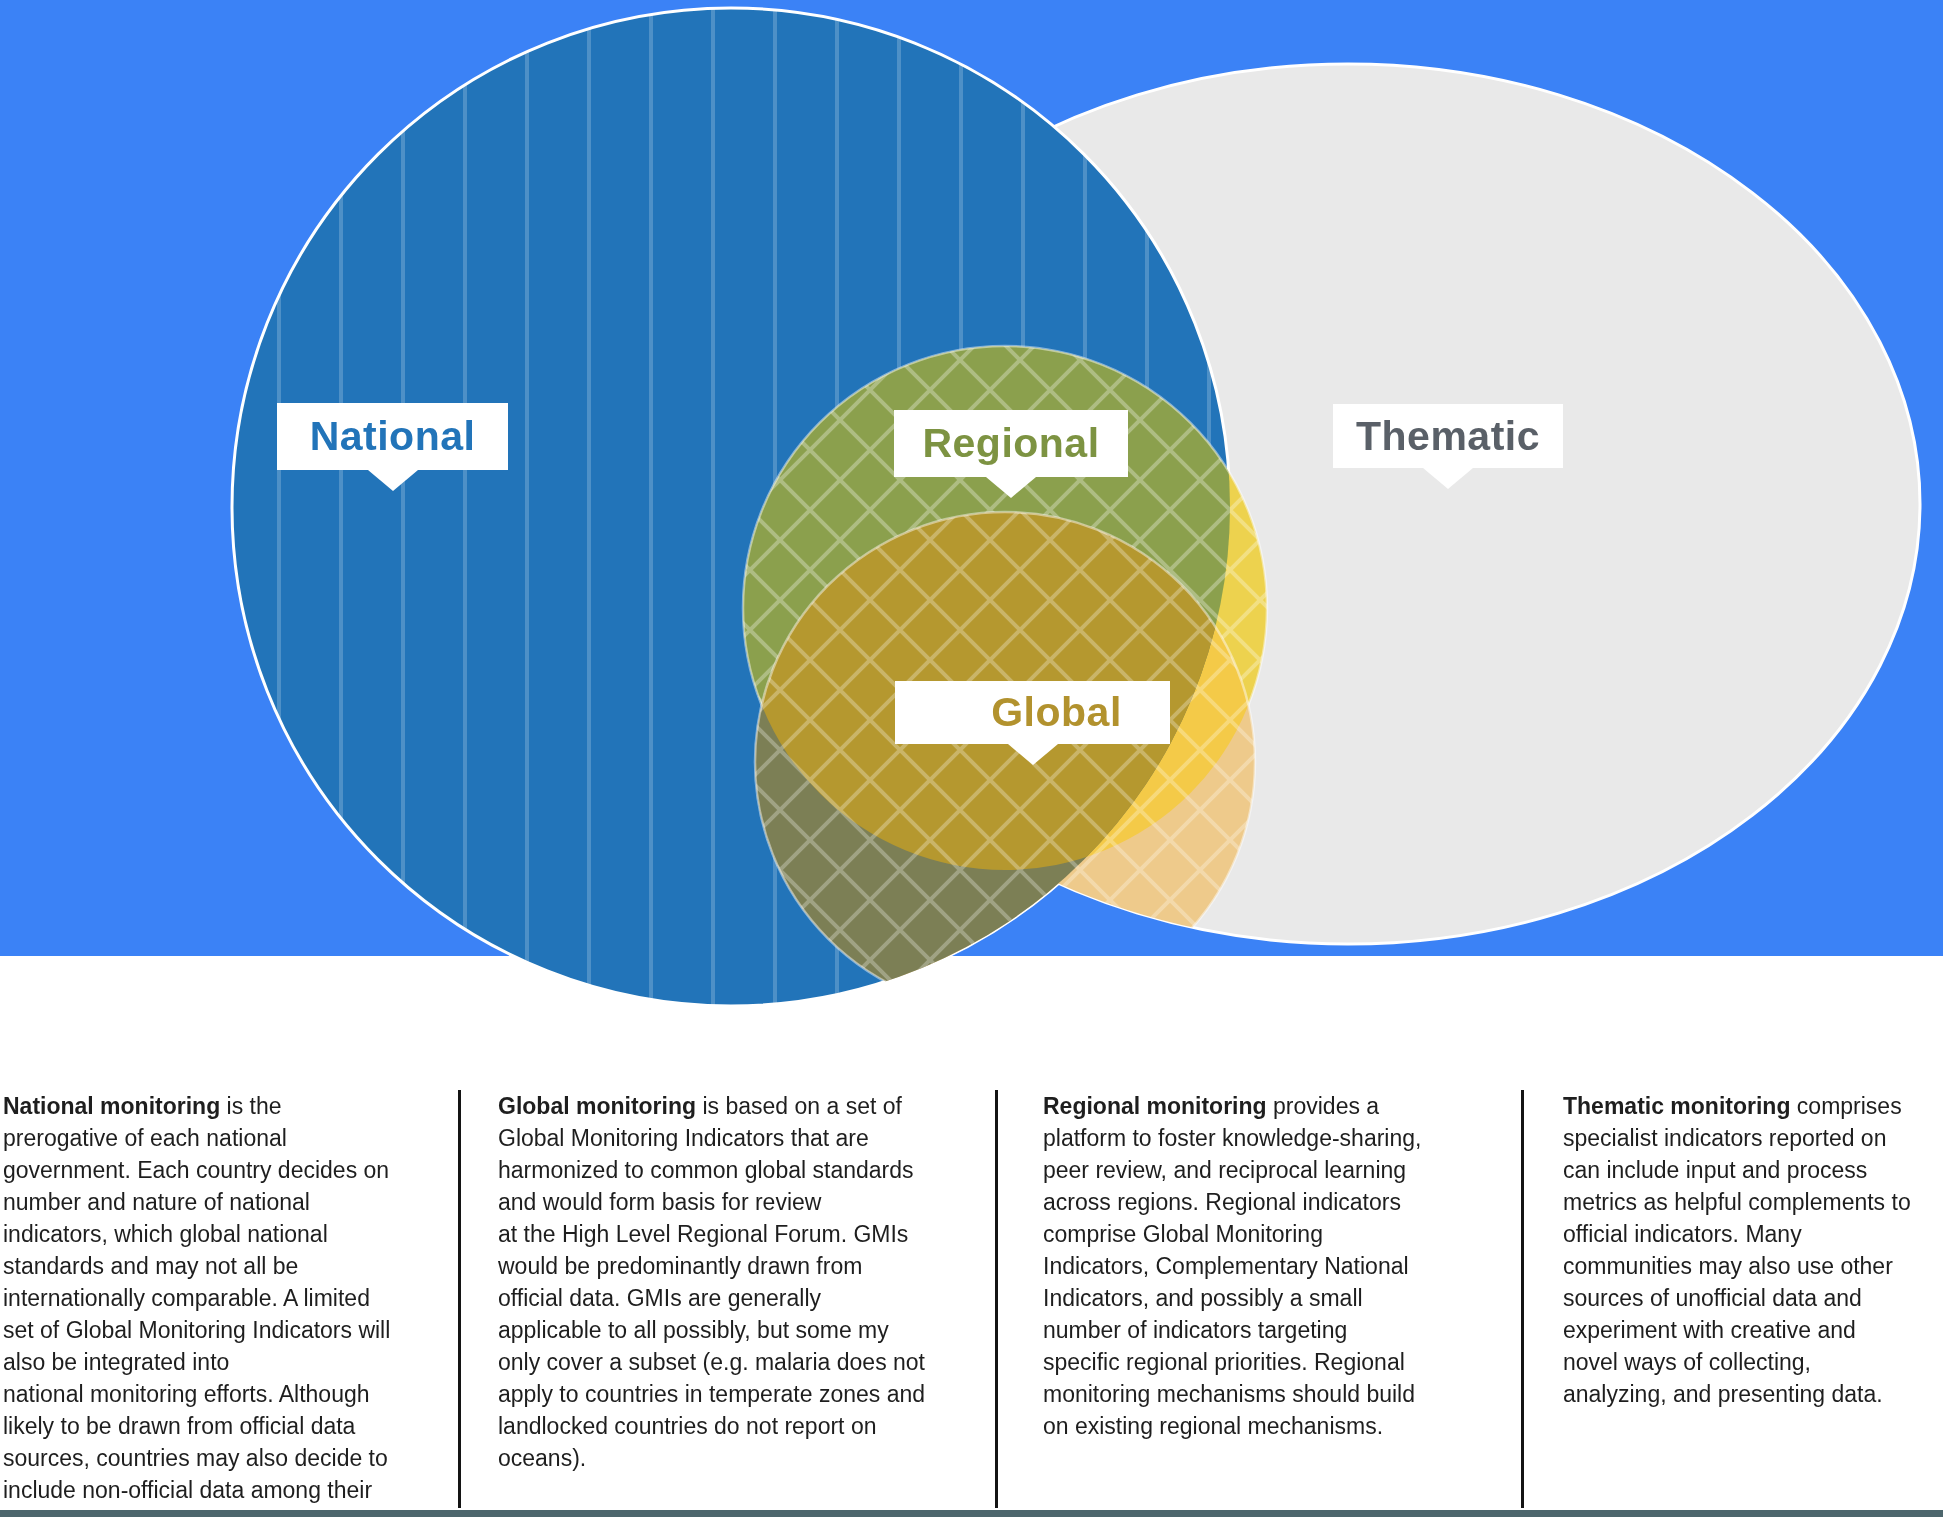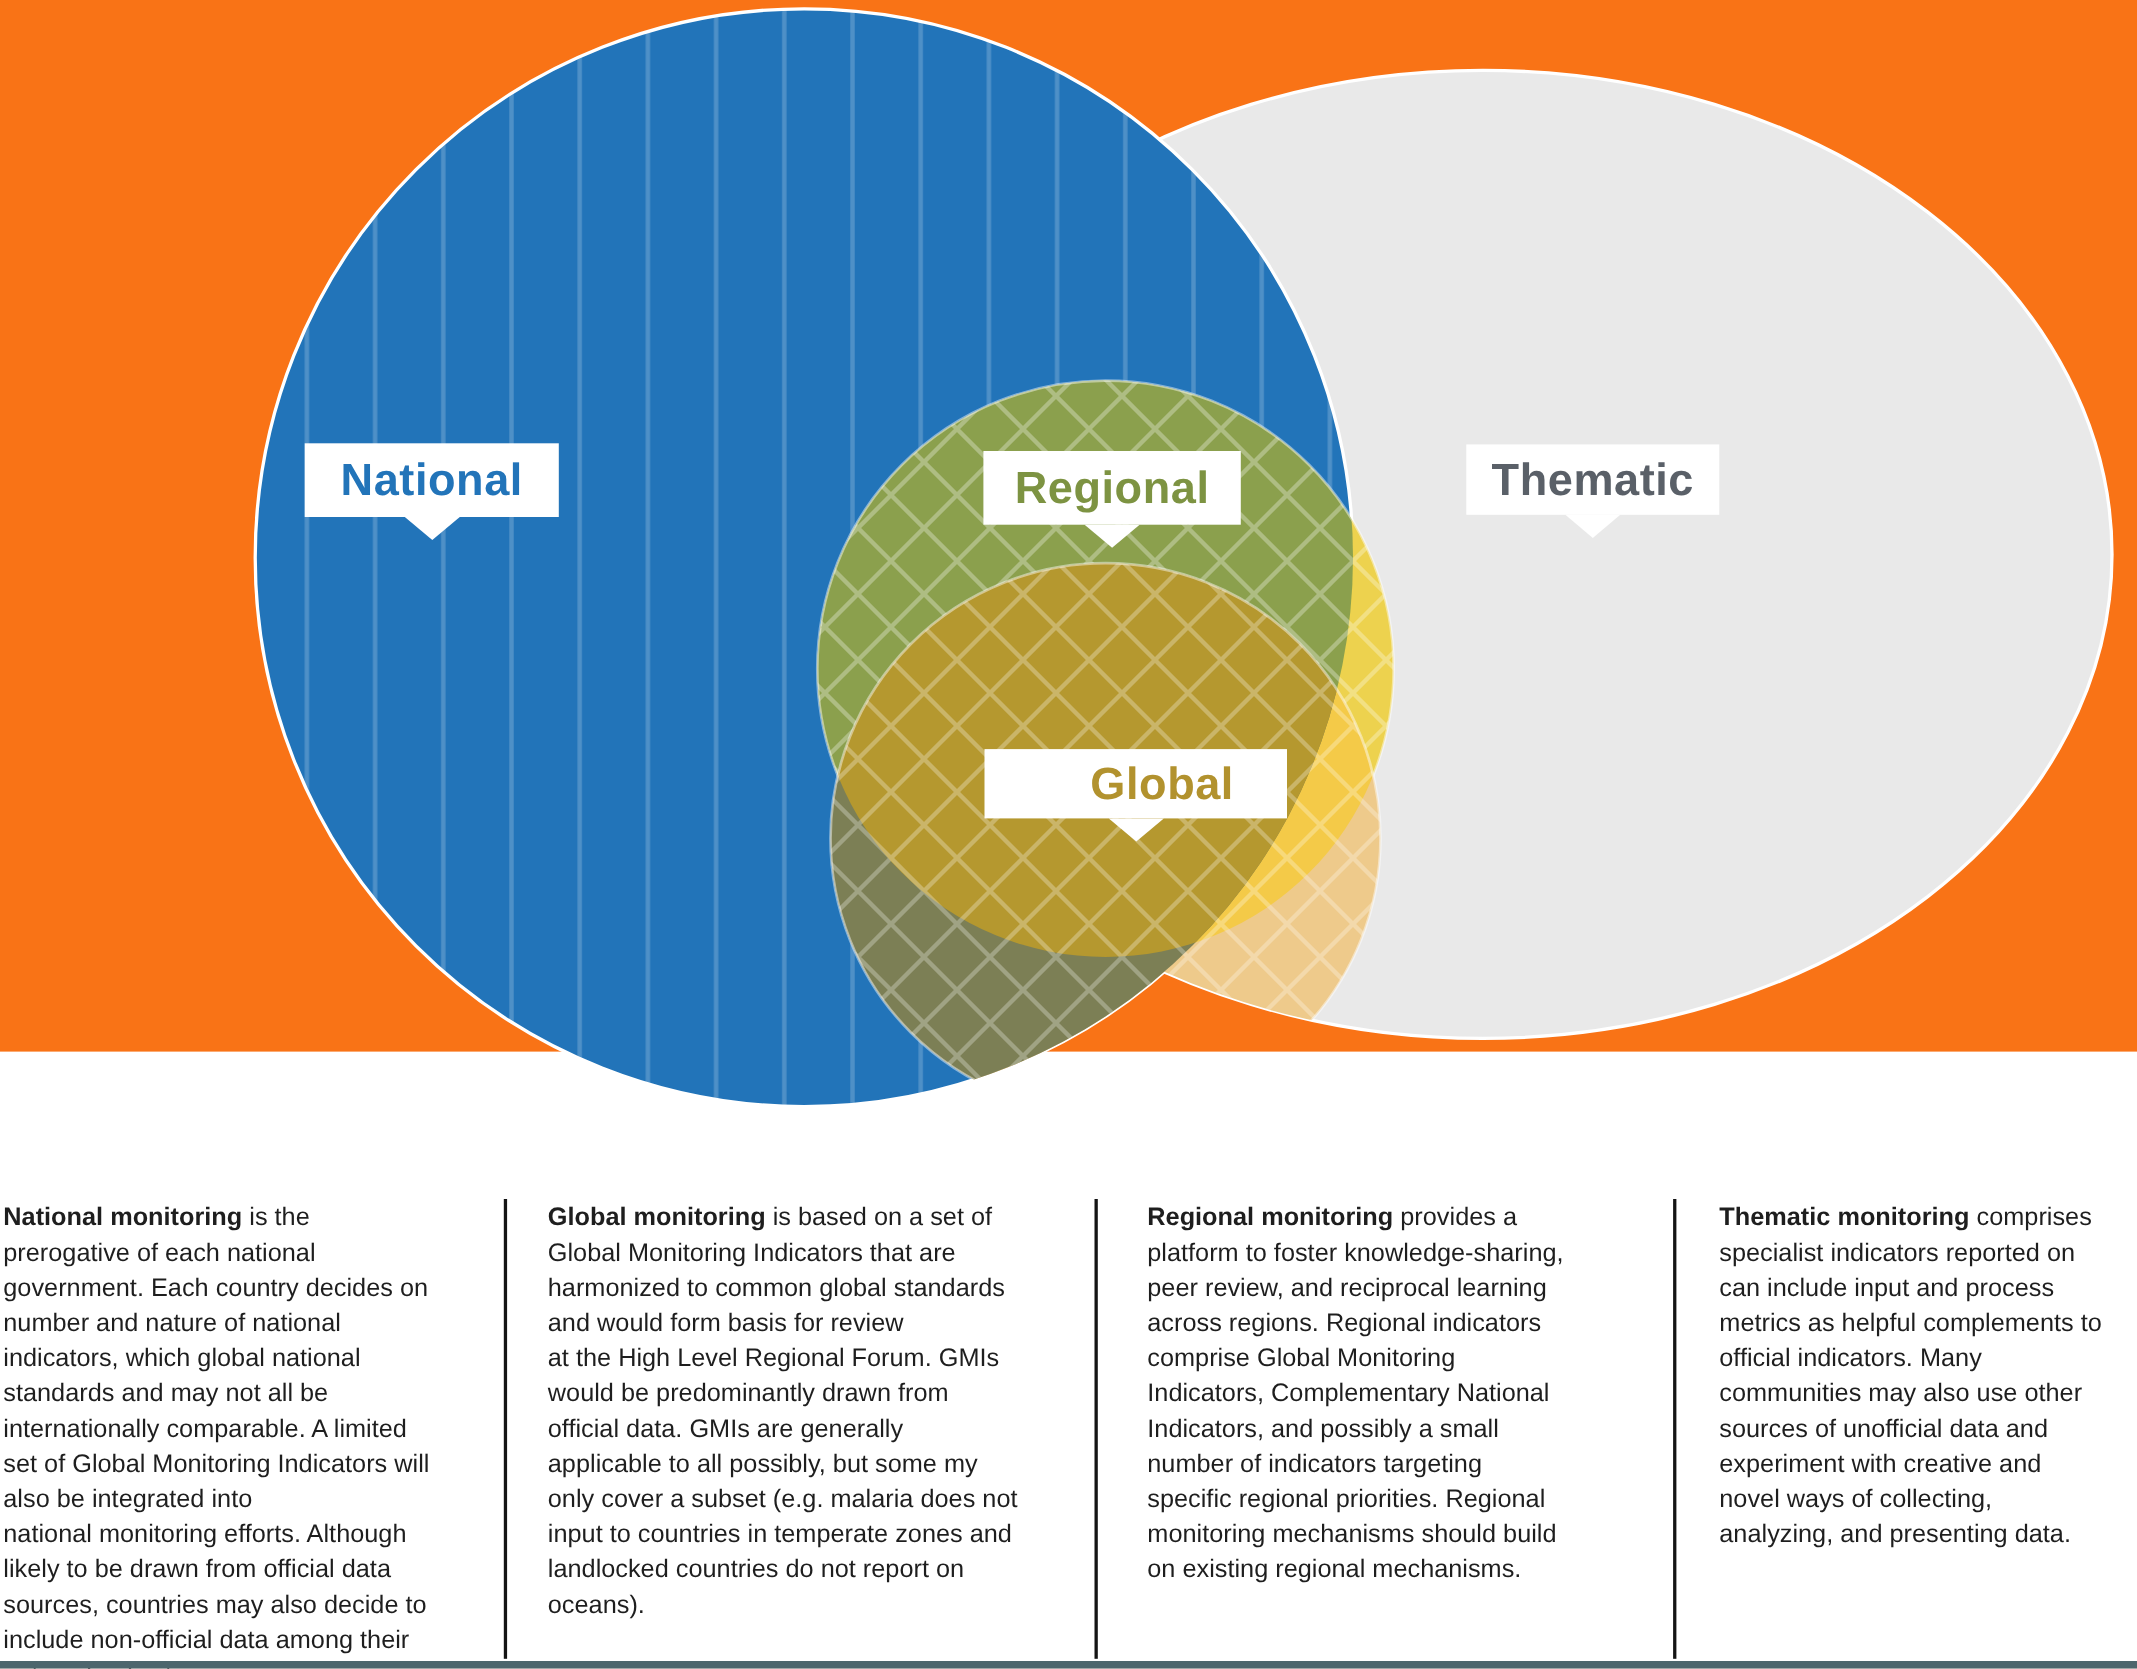--- a/index.html
+++ b/index.html
@@ -6,21 +6,21 @@
   .page{
     position:relative;
     width:1943px;height:1517px;
     font-family:"Liberation Sans", sans-serif;
     overflow:hidden;
   }
   
   .diagram{
     position:absolute;left:0;top:0;
     width:1943px;height:956px;
-    background:#f97316;
+    background:#3b82f6;
   }
   .diagram svg{position:absolute;left:0;top:0;}
   .bubble{
     position:absolute;
     background:#ffffff;
     display:flex;align-items:center;justify-content:center;
     font-weight:bold;
     font-size:41px;
     letter-spacing:0.5px;
   }
@@ -175,21 +175,21 @@
       </div>
       <div>
           <div class="line">Global Monitoring Indicators that are</div>
           <div class="line">harmonized to common global standards</div>
           <div class="line">and would form basis for review</div>
           <div class="line">at the High Level Regional Forum. GMIs</div>
           <div class="line">would be predominantly drawn from</div>
           <div class="line">official data. GMIs are generally</div>
           <div class="line">applicable to all possibly, but some my</div>
           <div class="line">only cover a subset (e.g. malaria does not</div>
-          <div class="line">input to countries in temperate zones and</div>
+          <div class="line">apply to countries in temperate zones and</div>
           <div class="line">landlocked countries do not report on</div>
           <div class="line">oceans).</div>
         </div>
     </div>
 
     <div class="divider divider-2"></div>
 
     <div class="col col-3">
       <div class="line">
         <b>Regional monitoring</b><span> provides a</span>

